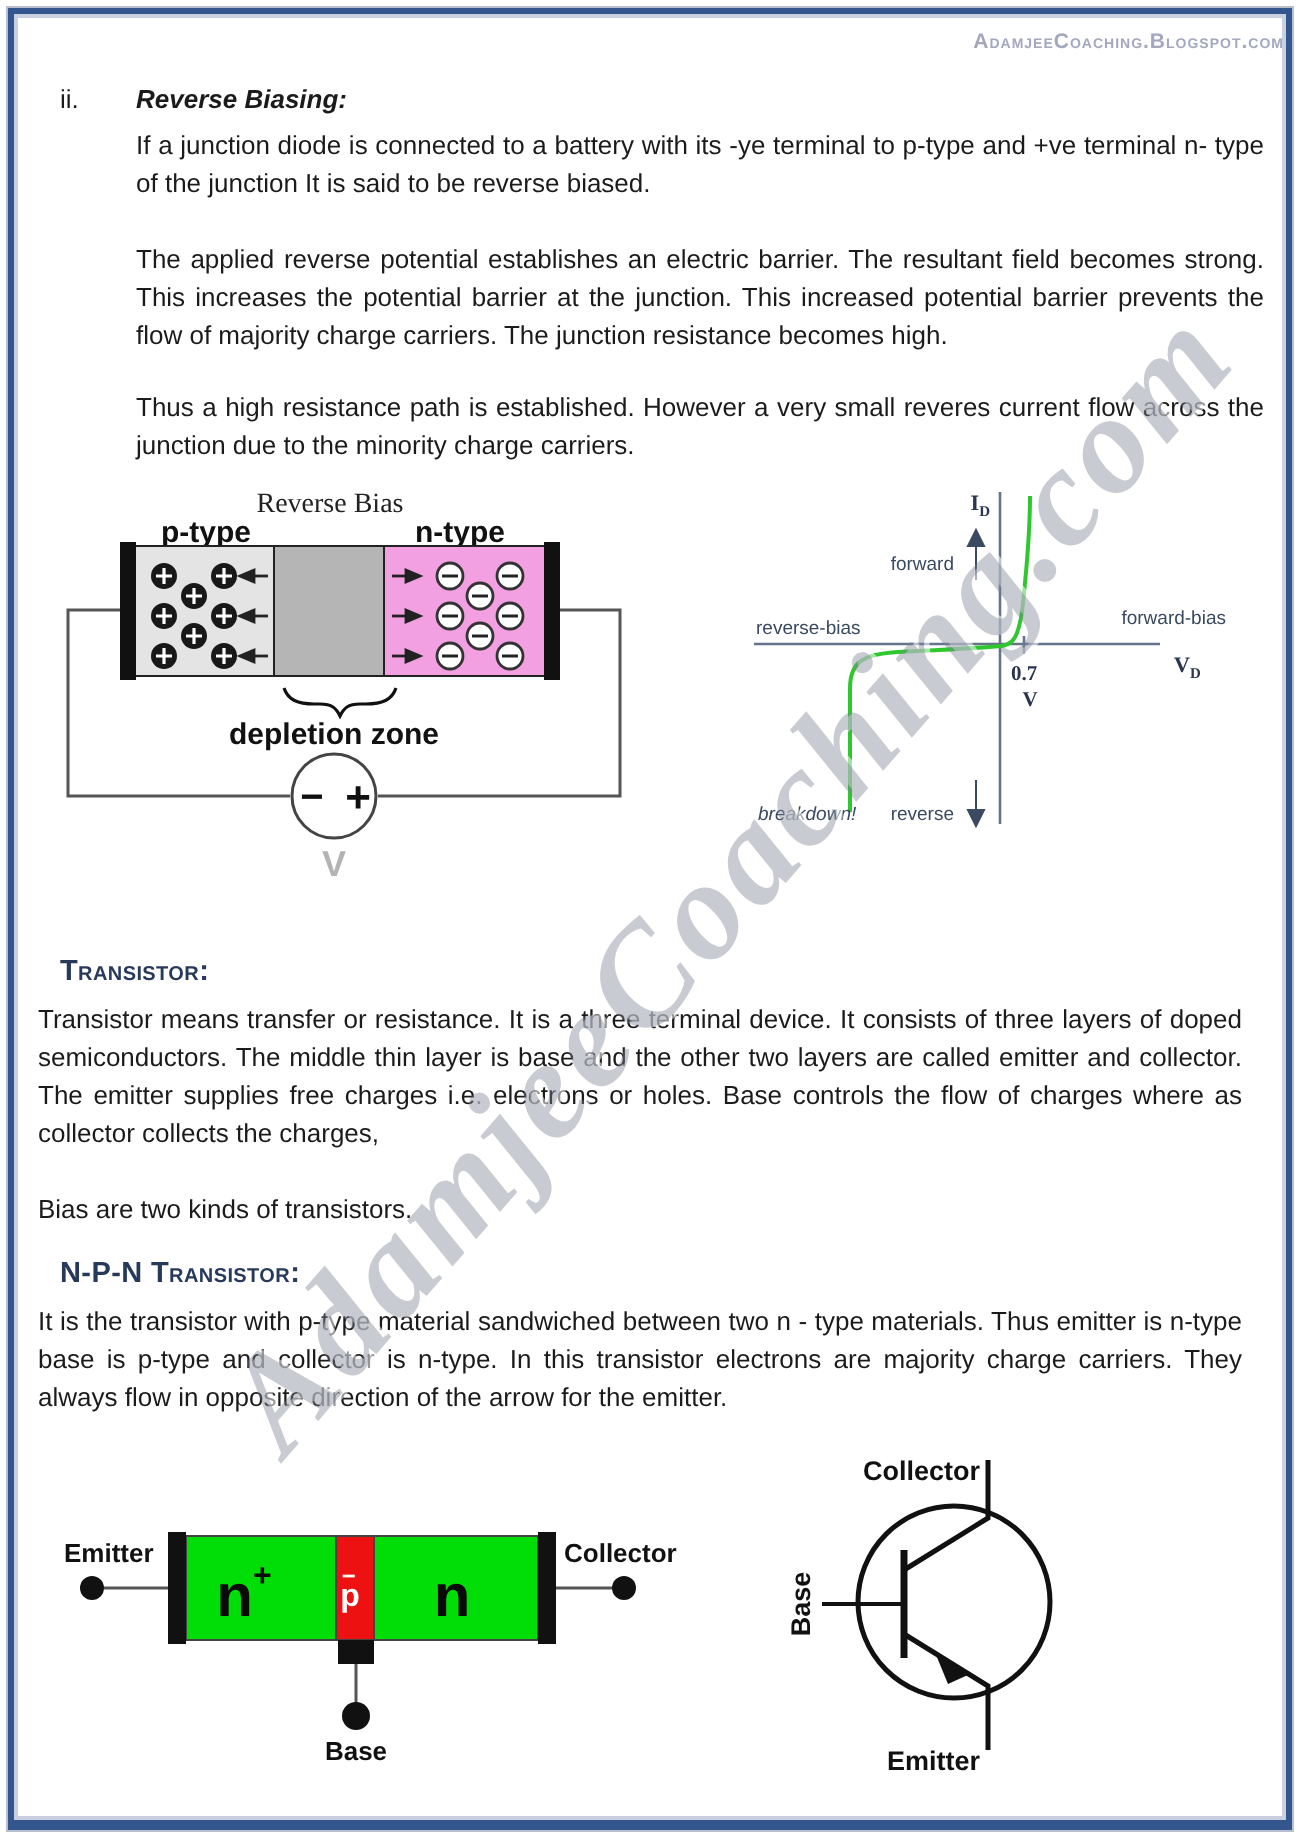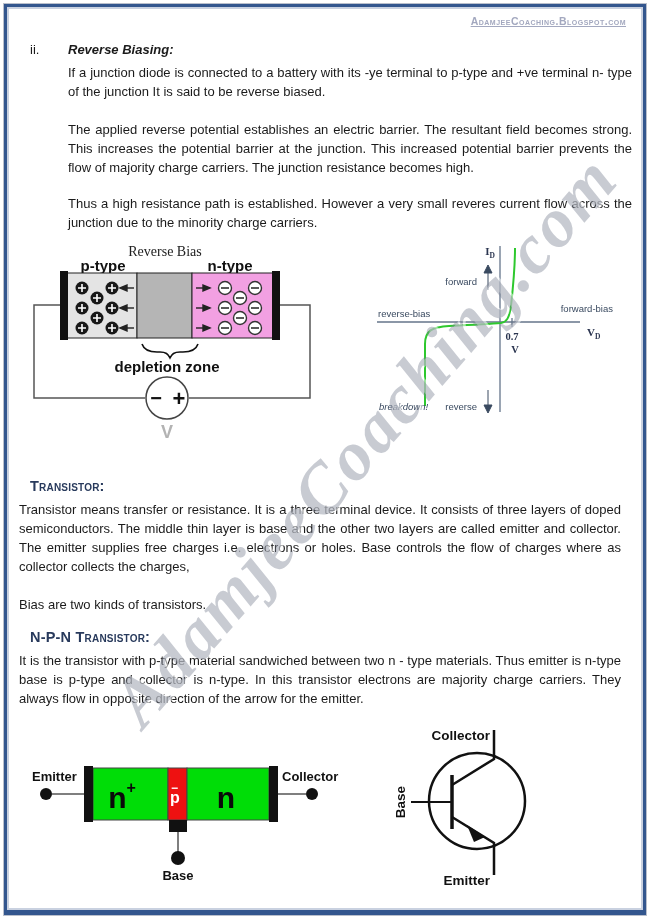--- a/index.html
+++ b/index.html
@@ -1,21 +1,21 @@
 <!DOCTYPE html>
 <html><head>
 <meta charset="utf-8">
 <style>
   html,body{margin:0;padding:0;background:#fff;}
   .page{position:relative;width:650px;height:919px;background:#fff;overflow:hidden;
         font-family:"Liberation Sans",sans-serif;color:#1b1b1b;}
   .frame{position:absolute;inset:4px;border:3px solid #33568e;border-bottom-width:5px;
          box-shadow:inset 0 0 0 2px #c9d1e0,0 0 0 1px #b9bfcc;pointer-events:none;z-index:60;}
-  .site-header{position:absolute;top:15px;right:24px;font-size:10.5px;font-weight:bold;
-         font-variant:small-caps;letter-spacing:.5px;color:#a3a8bf;text-decoration:underline;}
+  .site-header{position:absolute;top:15px;right:8px;font-size:10.5px;font-weight:bold;
+         font-variant:small-caps;letter-spacing:.5px;color:#a3a8bf;}
   .watermark{position:absolute;left:-95px;top:400px;width:920px;text-align:center;
          transform:rotate(-49deg);font-family:"Liberation Serif",serif;font-style:italic;
          font-weight:bold;font-size:70px;letter-spacing:3px;color:rgba(125,132,148,.42);
          text-shadow:2px 2px 0 rgba(255,255,255,.55);z-index:40;pointer-events:none;white-space:nowrap;}
   .idx{position:absolute;left:30px;top:42px;font-weight:normal;font-size:13px;}
   .sec-title{position:absolute;left:68px;top:42px;font-weight:bold;font-size:13px;font-style:italic;}
   .para{position:absolute;font-size:13px;line-height:19px;text-align:justify;margin:0;}
   .p-ind{left:68px;width:564px;}
   .p-full{left:19px;width:602px;}
   .heading{position:absolute;left:30px;font-variant:small-caps;font-weight:bold;

